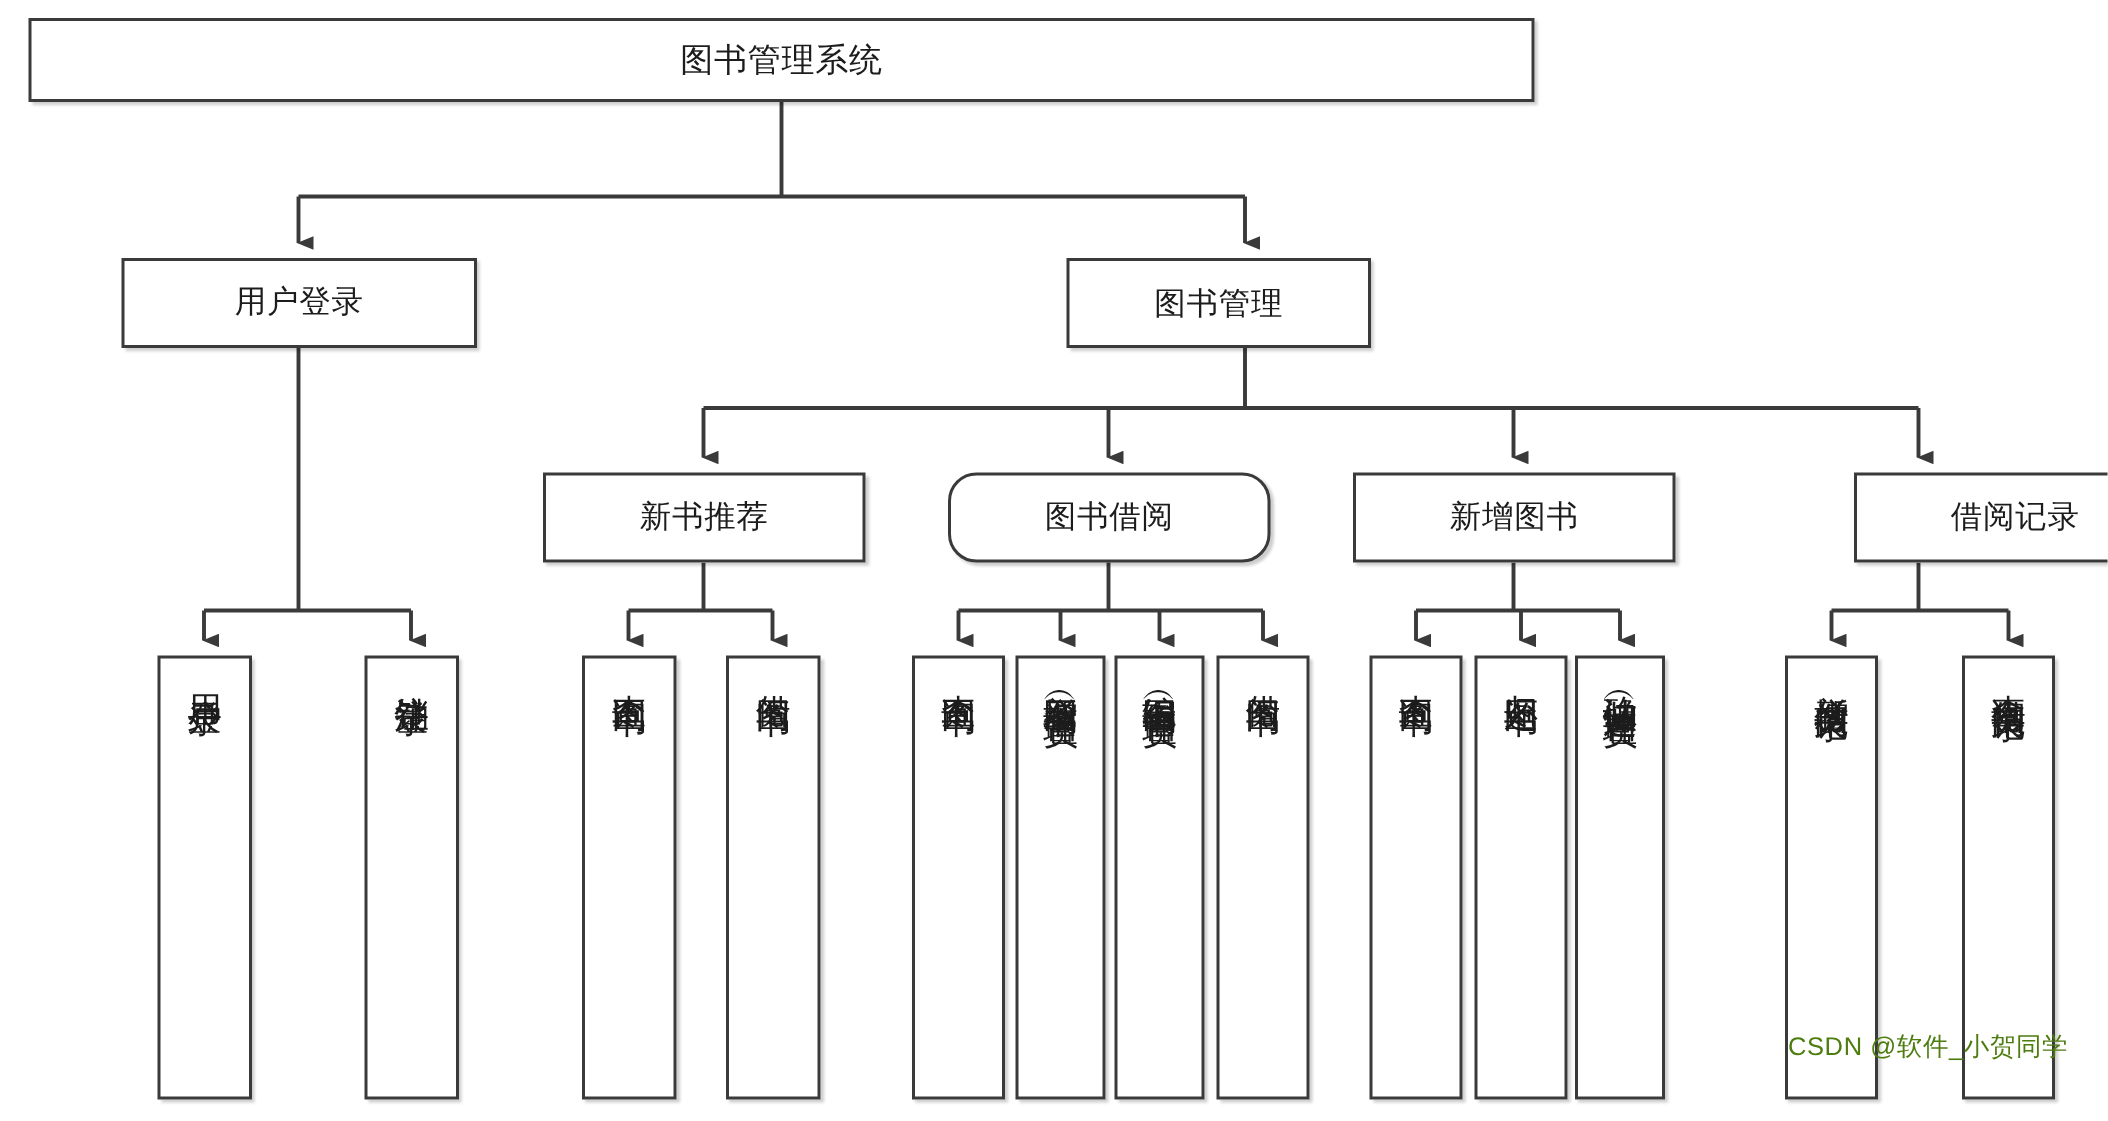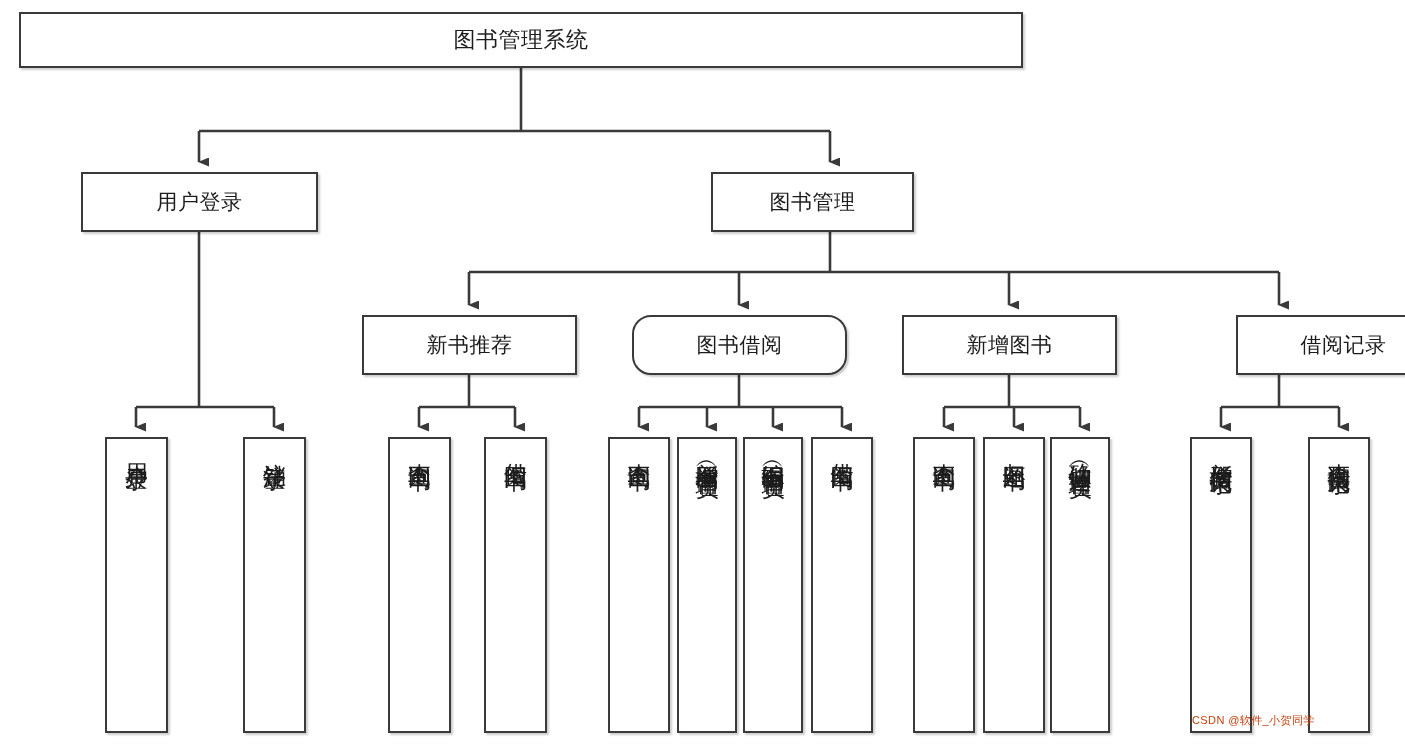--- a/index.html
+++ b/index.html
@@ -59,23 +59,23 @@
     writing-mode: vertical-rl;
     text-orientation: upright;
     font-size: 23px;
     line-height: 1.0;
     letter-spacing: 2px;
     max-height: 100%;
   }
   #watermark {
     position: absolute;
     left: 1192px;
-    top: 713px;
-    font-size: 11px;
-    color: #c2410c;
+    top: 686px;
+    font-size: 17px;
+    color: #4d7c0f;
     white-space: nowrap;
     letter-spacing: 0.4px;
     pointer-events: none;
   }
 </style>
 </head>
 <body>
 
 <div id="diagram-root">
 

